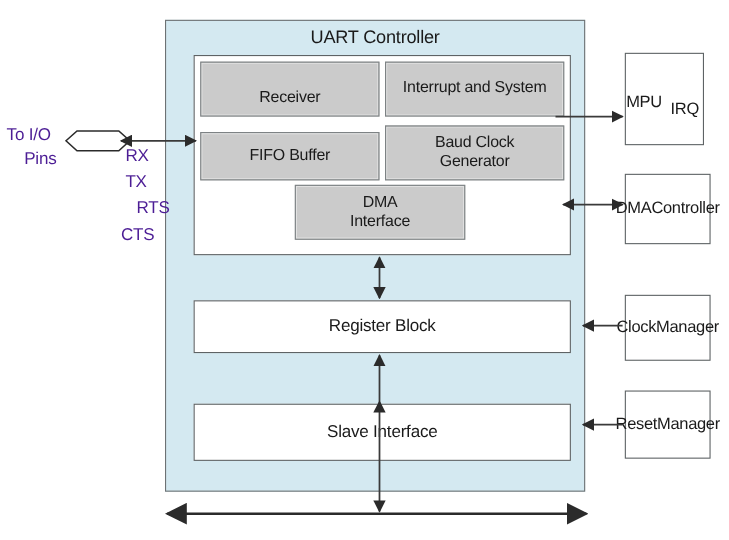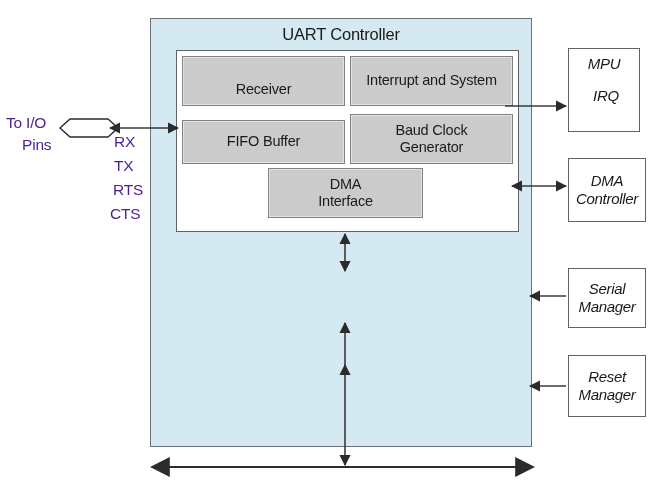--- a/index.html
+++ b/index.html
@@ -91,23 +91,22 @@
   }
   .b-register { left: 176px; top: 273px; width: 343px; height: 48px; }
   .b-slave    { left: 176px; top: 367px; width: 343px; height: 52px; }
 
   
   .extblock {
     background: #ffffff;
     border: 1.5px solid #5e6365;
     font-size: 15px;
     letter-spacing: -0.3px;
-    flex-direction: column;
+    flex-direction: row;
     justify-content: center;
-    font-style: italic;
   }
   .b-mpu    { left: 568px; top: 48px;  width: 72px; height: 84px; justify-content: flex-start; padding-top: 6px; }
   .b-dmac   { left: 568px; top: 158px; width: 78px; height: 64px; }
   .b-clock  { left: 568px; top: 268px; width: 78px; height: 60px; }
   .b-reset  { left: 568px; top: 355px; width: 78px; height: 62px; }
 
   .mpu-line1 { width: 100%; text-align: center; }
   .mpu-line2 { width: 100%; text-align: center; padding-left: 4px; margin-top: 14px; }
 
   
@@ -115,21 +114,21 @@
     position: absolute;
     color: #4c1d95;
     font-size: 15.5px;
     letter-spacing: -0.2px;
     white-space: nowrap;
   }
   .lbl-io1  { left: 6px;  top: 114px; }
   .lbl-io2  { left: 22px; top: 136px; }
   .lbl-rx   { left: 114px; top: 133px; }
   .lbl-tx   { left: 114px; top: 157px; }
-  .lbl-rts  { left: 113px; top: 181px; }
+  .lbl-rts  { left: 124px; top: 181px; }
   .lbl-cts  { left: 110px; top: 205px; }
   .lbl-l4   { left: 163px; top: 447px; }
 </style>
 </head>
 <body>
 
 <div id="diagram">
 
   <div class="node uart-region"></div>
 
@@ -161,34 +160,40 @@
     </span>
   </div>
 
   <div class="node gblock b-dma">
     <span>
       <span>DMA</span><br>
       <span>Interface</span>
     </span>
   </div>
 
-
+  <div class="node wblock b-register">
+    <span>Register Block</span>
+  </div>
+
+  <div class="node wblock b-slave">
+    <span>Slave Interface</span>
+  </div>
 
   <div class="node extblock b-mpu">
     <span class="mpu-line1">MPU</span>
     <span class="mpu-line2">IRQ</span>
   </div>
 
   <div class="node extblock b-dmac">
     <span>DMA</span>
     <span>Controller</span>
   </div>
 
   <div class="node extblock b-clock">
-    <span>Serial</span>
+    <span>Clock</span>
     <span>Manager</span>
   </div>
 
   <div class="node extblock b-reset">
     <span>Reset</span>
     <span>Manager</span>
   </div>
 
   <div class="label lbl-io1">To I/O</div>
   <div class="label lbl-io2">Pins</div>

